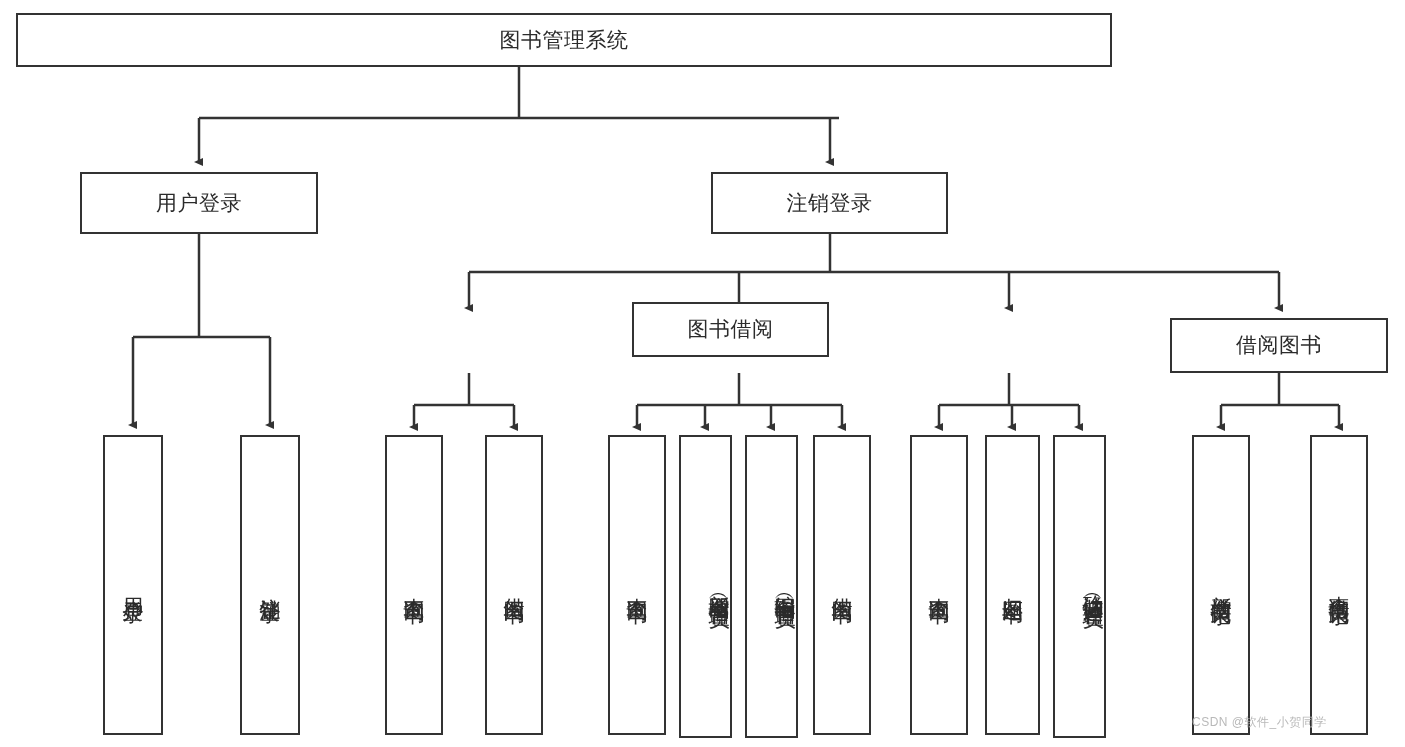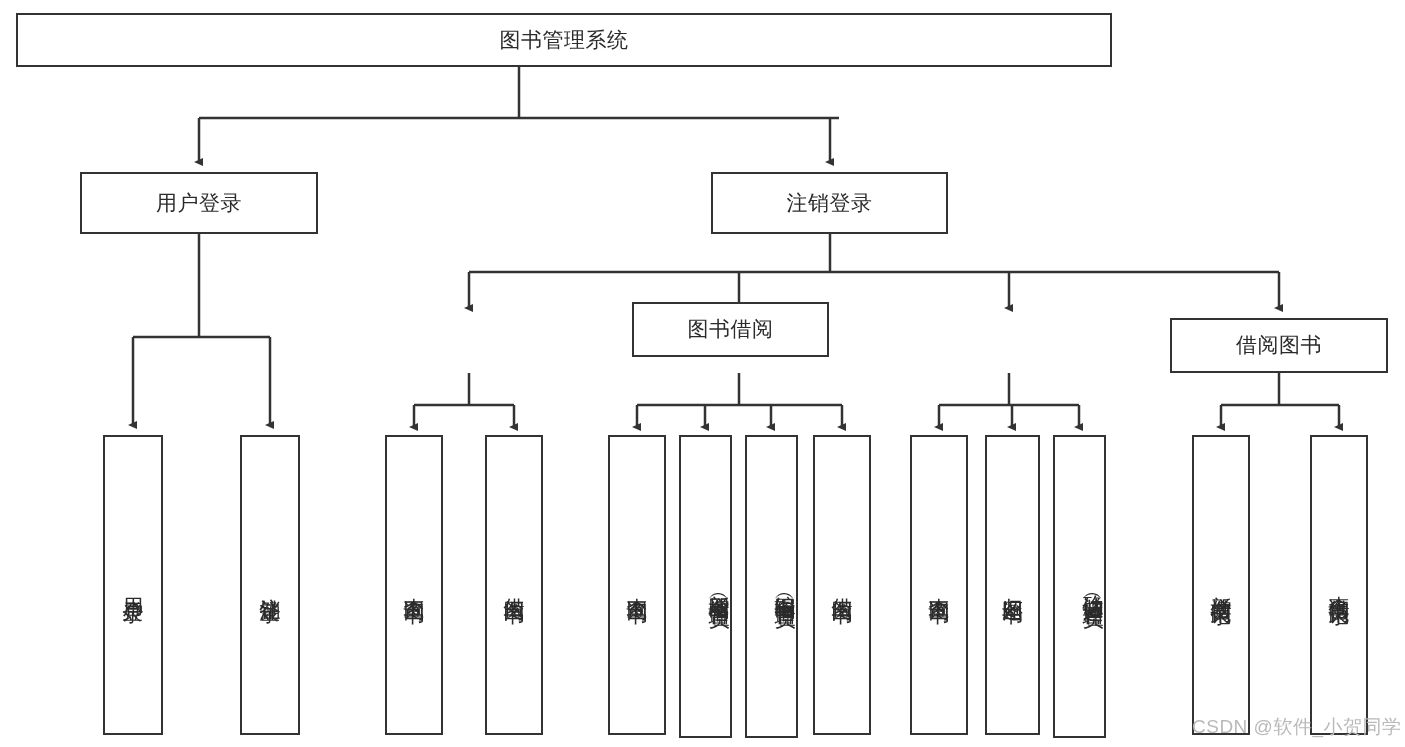--- a/index.html
+++ b/index.html
@@ -48,21 +48,21 @@
     letter-spacing: 2px;
     padding: 6px 0;
   }
   .node.v.topalign {
     align-items: flex-start;
     justify-content: center;
   }
   .watermark {
     position: absolute;
     color: #b9b9b9;
-    font-size: 19px;
+    font-size: 12px;
     letter-spacing: 0.5px;
     white-space: nowrap;
     font-family: "Liberation Sans", "DejaVu Sans", sans-serif;
   }
 </style>
 </head>
 <body>
 
 <div id="canvas">
 

